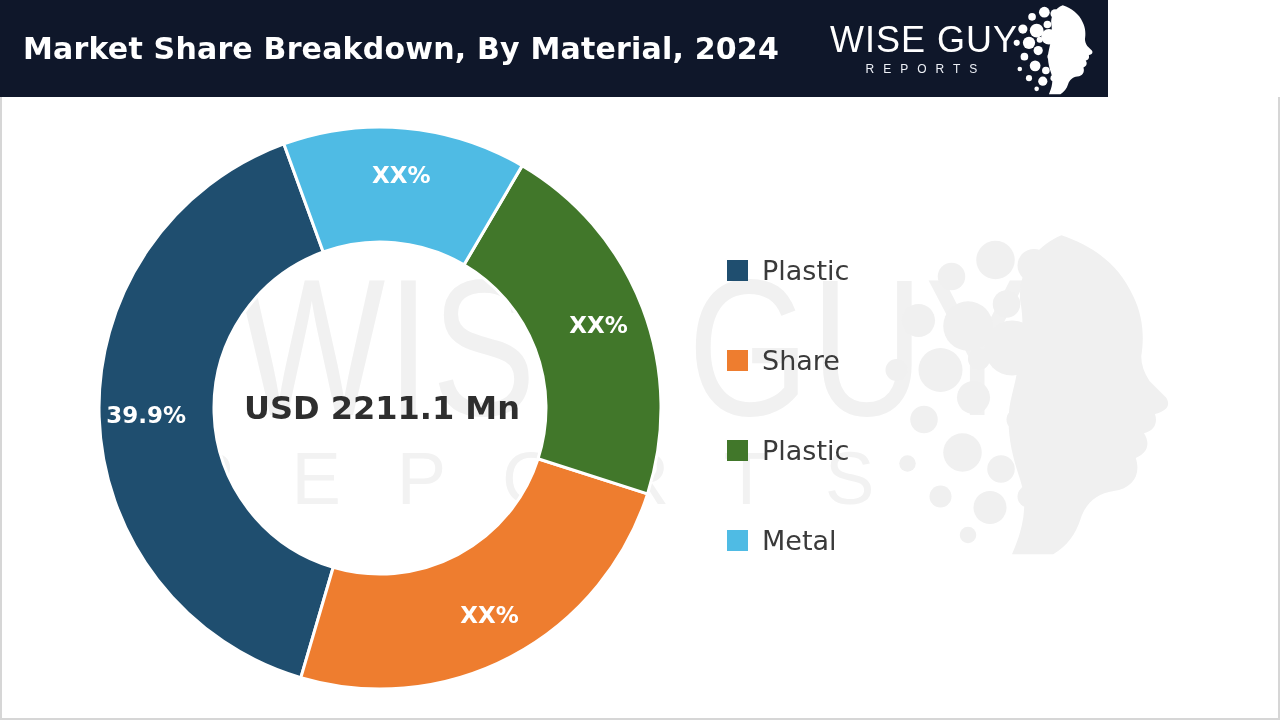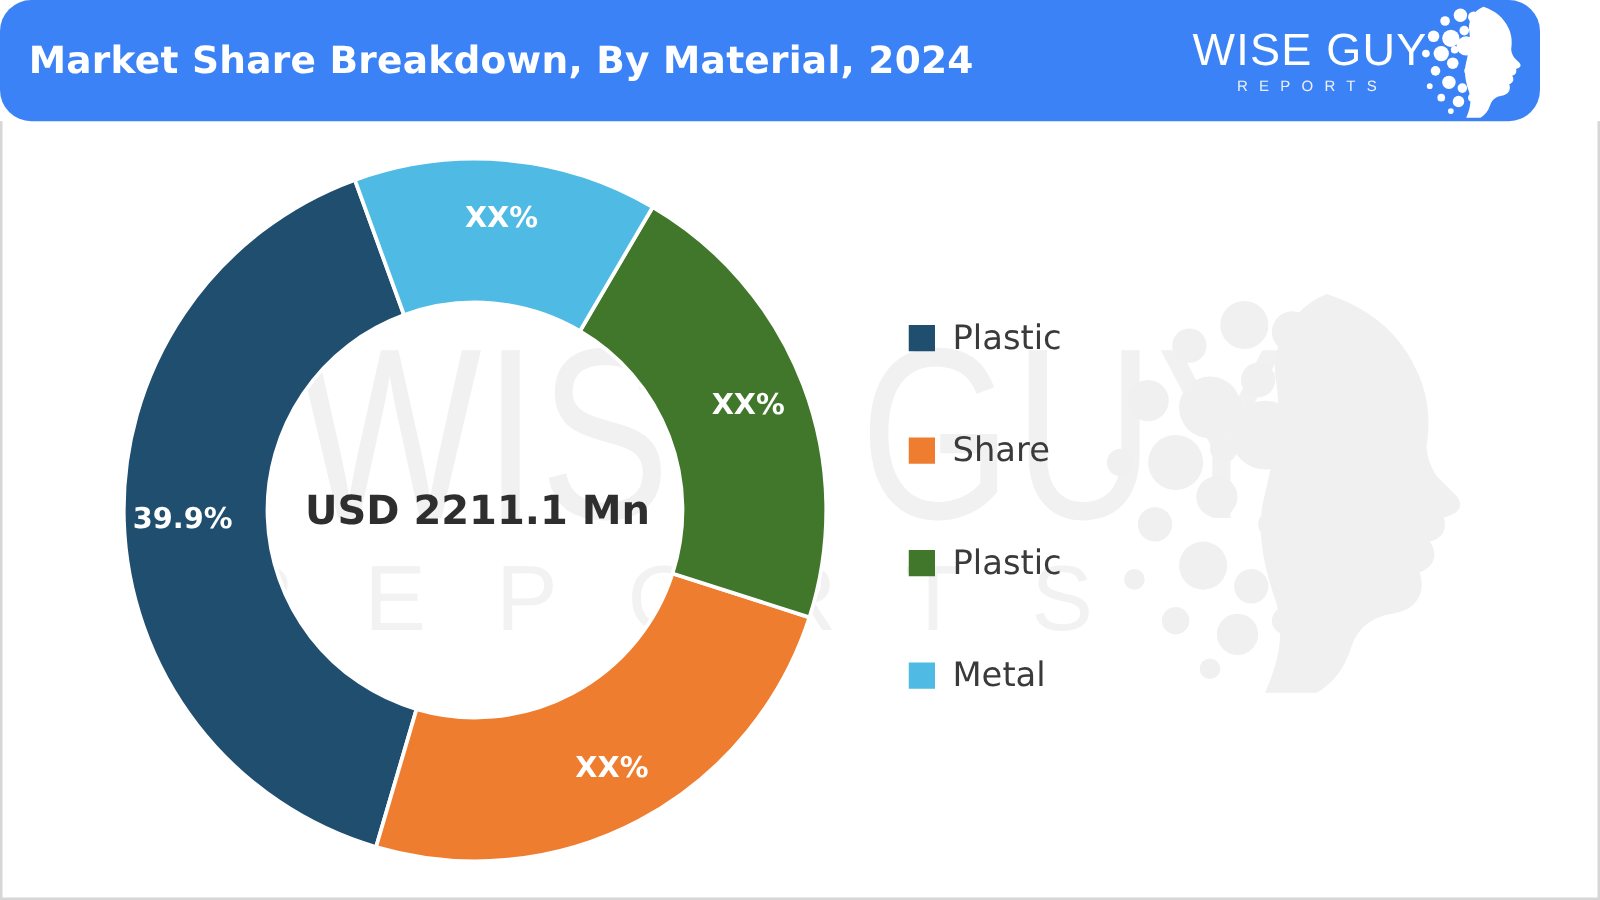--- a/index.html
+++ b/index.html
@@ -1,22 +1,22 @@
 <!DOCTYPE html>
 <html><head>
 <meta charset="utf-8">
 <style>
   * { margin:0; padding:0; box-sizing:border-box; }
   html,body { width:1280px; height:720px; overflow:hidden; background:#ffffff;
               font-family:"DejaVu Sans", sans-serif; }
   .page { position:relative; width:1280px; height:720px; background:#ffffff; overflow:hidden; }
 
   
-  .header { position:absolute; left:0; top:0; width:1232px; height:97px;
-            background:#3b82f6; display:flex; align-items:center; z-index:5;border-radius:25px; }
+  .header { position:absolute; left:0; top:0; width:1108px; height:97px;
+            background:#0f172a; display:flex; align-items:center; z-index:5; }
   .header-title { color:#ffffff; font-size:30px; font-weight:bold; padding-left:23px;
                   letter-spacing:0.2px; }
   .logo { position:absolute; right:8px; top:0; height:97px; display:flex;
           align-items:center; }
   .logo-text { display:flex; flex-direction:column; align-items:center; margin-right:-14px; }
   .logo-line1 { color:#ffffff; font-size:36px; font-weight:400; letter-spacing:1px;
                 font-family:"Liberation Sans", sans-serif; line-height:1; }
   .logo-line2 { color:#eef1f7; font-size:12px; font-weight:400; letter-spacing:9px;
                 margin-top:4px; text-indent:4px; font-family:"Liberation Sans", sans-serif; }
   .logo-face { width:96px; height:92px; }

